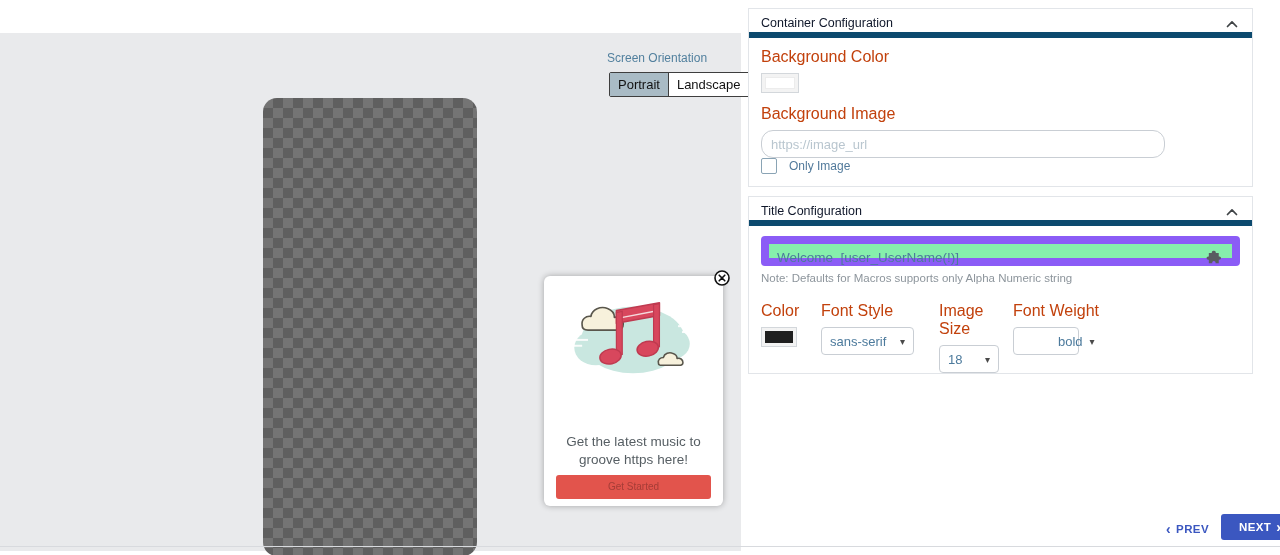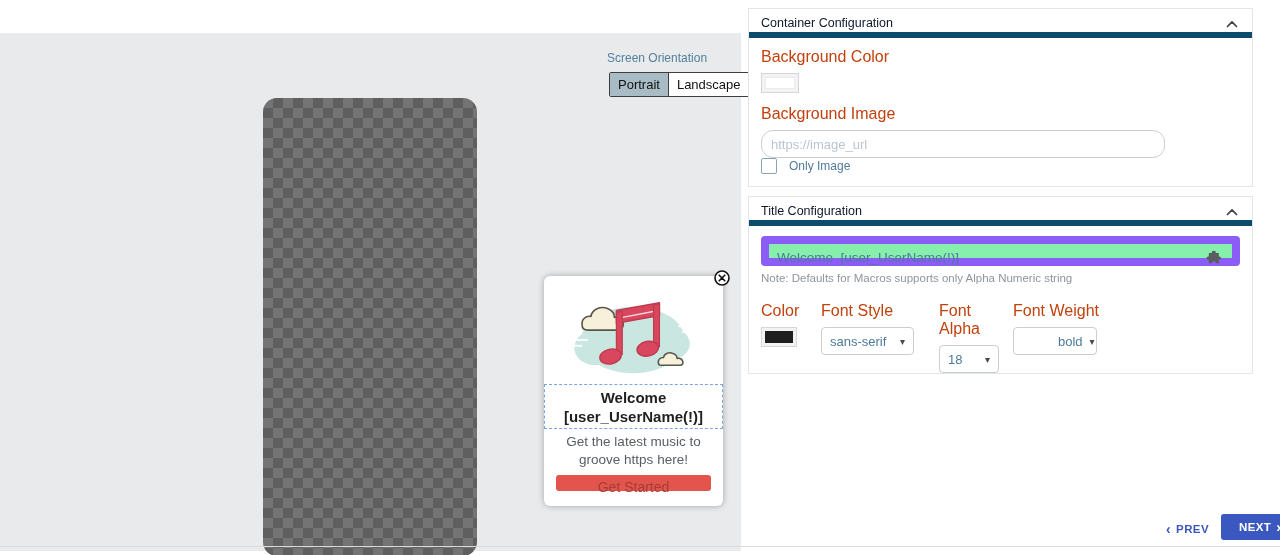--- a/index.html
+++ b/index.html
@@ -23,22 +23,22 @@
     background-size:20px 20px; background-position:0 0,10px 10px; }
 
   .card { position:absolute; left:281px; top:178px; width:179px; height:230px; background:#ffffff;
     border-radius:6px; box-shadow:0 0 6px rgba(0,0,0,.3); }
   .close-btn { position:absolute; top:-6px; right:-7px; width:16px; height:16px; cursor:pointer; }
   .illus { display:block; margin:13px auto 0; }
   .sel-box { position:absolute; left:0; right:0; top:108px; height:45px; border:1px dashed #7ba3e6;
     text-align:center; padding-top:3px; cursor:pointer; }
   .prev-title { font-size:15px; font-weight:bold; color:#1f1f1f; line-height:19px; }
   .prev-body { position:absolute; left:0; right:0; top:157px; text-align:center; font-size:13.5px; color:#565e63; line-height:18px; }
-  .gs-btn { position:absolute; left:12px; right:12px; top:199px; height:16px; background:#e2544c; border-radius:3px;
-    text-align:center; line-height:24px; font-size:14px; color:#a53d37; cursor:pointer; }
+  .gs-btn { position:absolute; left:12px; right:12px; top:199px; height:24px; background:#e2544c; border-radius:3px;
+    text-align:center; line-height:24px; font-size:10px; color:#a53d37; cursor:pointer; }
 
   
   .panel { position:absolute; left:748px; width:505px; background:#ffffff; border:1px solid #e2e5e9; }
   .panel-1 { top:8px; height:179px; }
   .panel-2 { top:196px; height:178px; }
   .panel-header { height:29px; line-height:29px; padding:0 12px; font-size:12.5px; color:#0f172a;
     border-bottom:6px solid #0c4a6e; position:relative; }
   .chev-up { position:absolute; right:14px; top:11px; cursor:pointer; }
   .panel-body { padding:10px 12px; }
 
@@ -65,21 +65,21 @@
   .font-row { display:flex; margin-top:18px; }
   .fcol-1 { width:60px; }
   .fcol-2 { width:118px; }
   .fcol-3 { width:74px; }
   .select { height:28px; border:1px solid #c9ced4; border-radius:4px; display:flex; align-items:center;
     padding:0 8px; cursor:pointer; background:#fff; }
   .select .val { font-size:13px; color:#4c7a9c; }
   .select .caret { margin-left:auto; font-size:10px; color:#4a4a4a; padding-left:7px; }
   .sel-style { width:93px; }
   .sel-size { width:60px; }
-  .sel-weight { width:84px;padding-left:44px; }
+  .sel-weight { width:66px;padding-left:44px; }
 
   
   .prev-link { position:absolute; left:1166px; top:521px; font-size:11.5px; font-weight:bold; color:#3b57c0;
     letter-spacing:.4px; cursor:pointer; }
   .prev-link .chv { font-size:14px; font-weight:bold; margin-right:5px; vertical-align:-1px; }
   .next-btn { position:absolute; left:1221px; top:514px; height:26px; padding:0 18px; background:#3b57c0;
     border-radius:3px; color:#ffffff; font-size:11.5px; font-weight:bold; letter-spacing:.4px;
     line-height:26px; cursor:pointer; }
   .next-btn .chv { font-size:14px; margin-left:5px; vertical-align:-1px; }
   .hr-bottom { position:absolute; left:0; top:546px; width:1280px; height:1px; background:#d8dade; }
@@ -120,24 +120,20 @@
           <g>
             <polygon points="57,22 101,14 101,27 57,35" fill="#d8475d" stroke="#bf3a50" stroke-width="1.5" stroke-linejoin="round"></polygon>
             <line x1="58" y1="30" x2="100" y2="22" stroke="#f4d9dc" stroke-width="1.5"></line>
             <polygon points="57,24 63,23 63,67 57,68" fill="#d8475d" stroke="#bf3a50" stroke-width="1.2"></polygon>
             <polygon points="95,16 101,15 101,59 95,60" fill="#d8475d" stroke="#bf3a50" stroke-width="1.2"></polygon>
             <ellipse cx="51" cy="69" rx="11" ry="7.5" transform="rotate(-12 51 69)" fill="#d8475d" stroke="#bf3a50" stroke-width="1.5"></ellipse>
             <ellipse cx="89" cy="61" rx="11" ry="7.5" transform="rotate(-12 89 61)" fill="#d8475d" stroke="#bf3a50" stroke-width="1.5"></ellipse>
           </g>
         </svg>
 
-        <div class="sel-box">
-          <div class="prev-title">Welcome</div>
-          <div class="prev-title">[user_UserName(!)]</div>
-        </div>
 
         <div class="prev-body">
           <div>Get the latest music to</div>
           <div>groove https here!</div>
         </div>
 
         <div class="gs-btn">Get Started</div>
       </div>
     </div>
   </div>
@@ -189,21 +185,21 @@
           </div>
         </div>
         <div class="fcol-2">
           <div class="fld-label">Font Style</div>
           <div class="select sel-style">
             <span class="val">sans-serif</span>
             <span class="caret">▾</span>
           </div>
         </div>
         <div class="fcol-3">
-          <div class="fld-label">Font Alpha</div>
+          <div class="fld-label">Image Size</div>
           <div class="select sel-size">
             <span class="val">18</span>
             <span class="caret">▾</span>
           </div>
         </div>
         <div class="fcol-4">
           <div class="fld-label">Font Weight</div>
           <div class="select sel-weight">
             <span class="val">bold</span>
             <span class="caret">▾</span>

